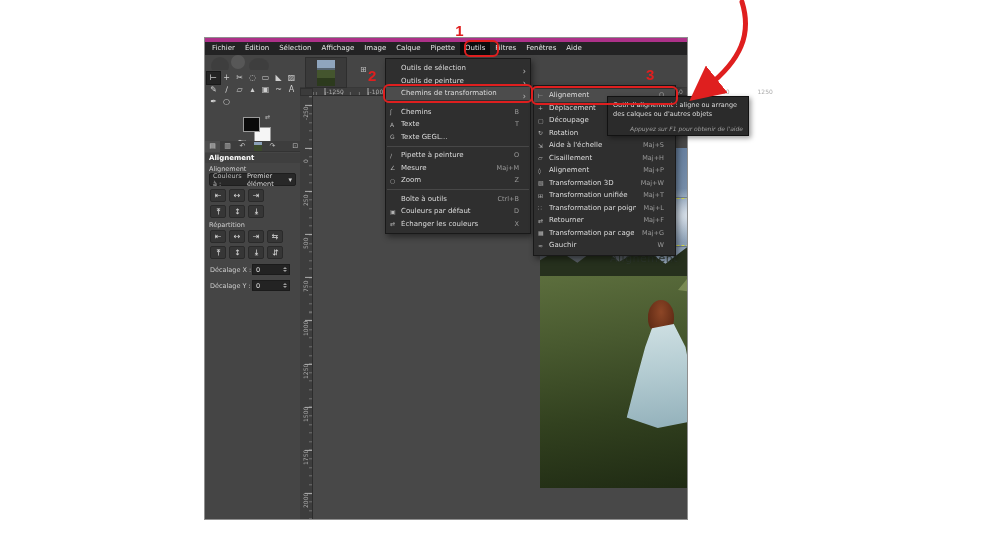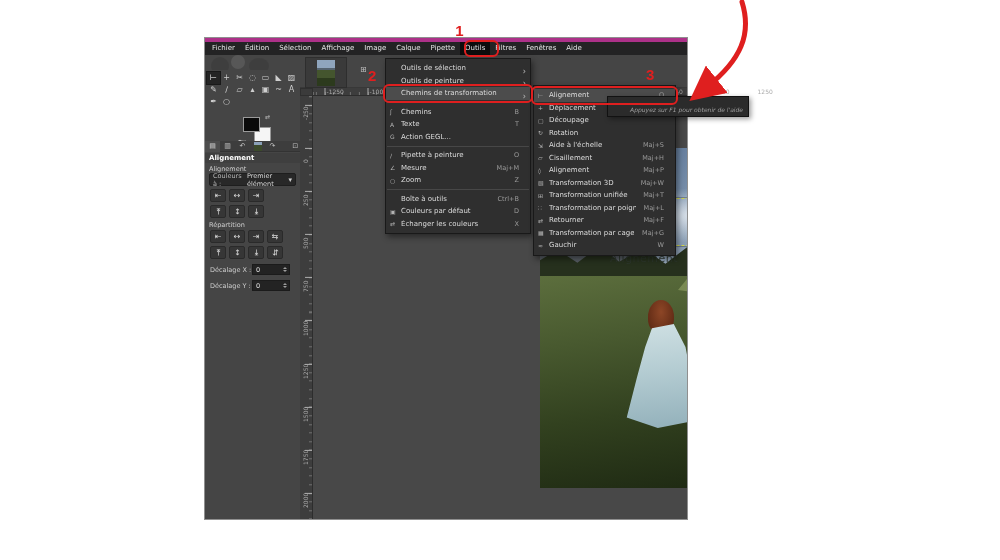--- a/index.html
+++ b/index.html
@@ -339,21 +339,21 @@
         <span class="mi-arrow"></span>
       </div>
       <div class="menu-item">
         <span class="mi-icon">A</span>
         <span class="mi-label">Texte</span>
         <span class="mi-shortcut">T</span>
         <span class="mi-arrow"></span>
       </div>
       <div class="menu-item">
         <span class="mi-icon">G</span>
-        <span class="mi-label">Action GEGL...</span>
+        <span class="mi-label">Texte GEGL...</span>
         <span class="mi-arrow"></span>
       </div>
       <div class="menu-sep"></div>
       <div class="menu-item">
         <span class="mi-icon">∕</span>
         <span class="mi-label">Pipette à peinture</span>
         <span class="mi-shortcut">O</span>
         <span class="mi-arrow"></span>
       </div>
       <div class="menu-item">
@@ -460,20 +460,21 @@
       </div>
       <div class="menu-item">
         <span class="mi-icon">≈</span>
         <span class="mi-label">Gauchir</span>
         <span class="mi-shortcut">W</span>
         <span class="mi-arrow"></span>
       </div>
     </div>
 
   <div id="tooltip">
+    <div class="tip-text">Outil d'alignement : aligne ou arrange des calques ou d'autres objets</div>
     <div class="tip-hint">Appuyez sur F1 pour obtenir de l'aide</div>
   </div>
 </div>
 
 <div id="annotations">
   <svg width="1000" height="560">
     <defs>
       <marker id="ah" markerWidth="7" markerHeight="7" refX="2.5" refY="3.5" orient="auto">
         <path d="M0,0 L7,3.5 L0,7 z" fill="#df1f1f"></path>
       </marker>

